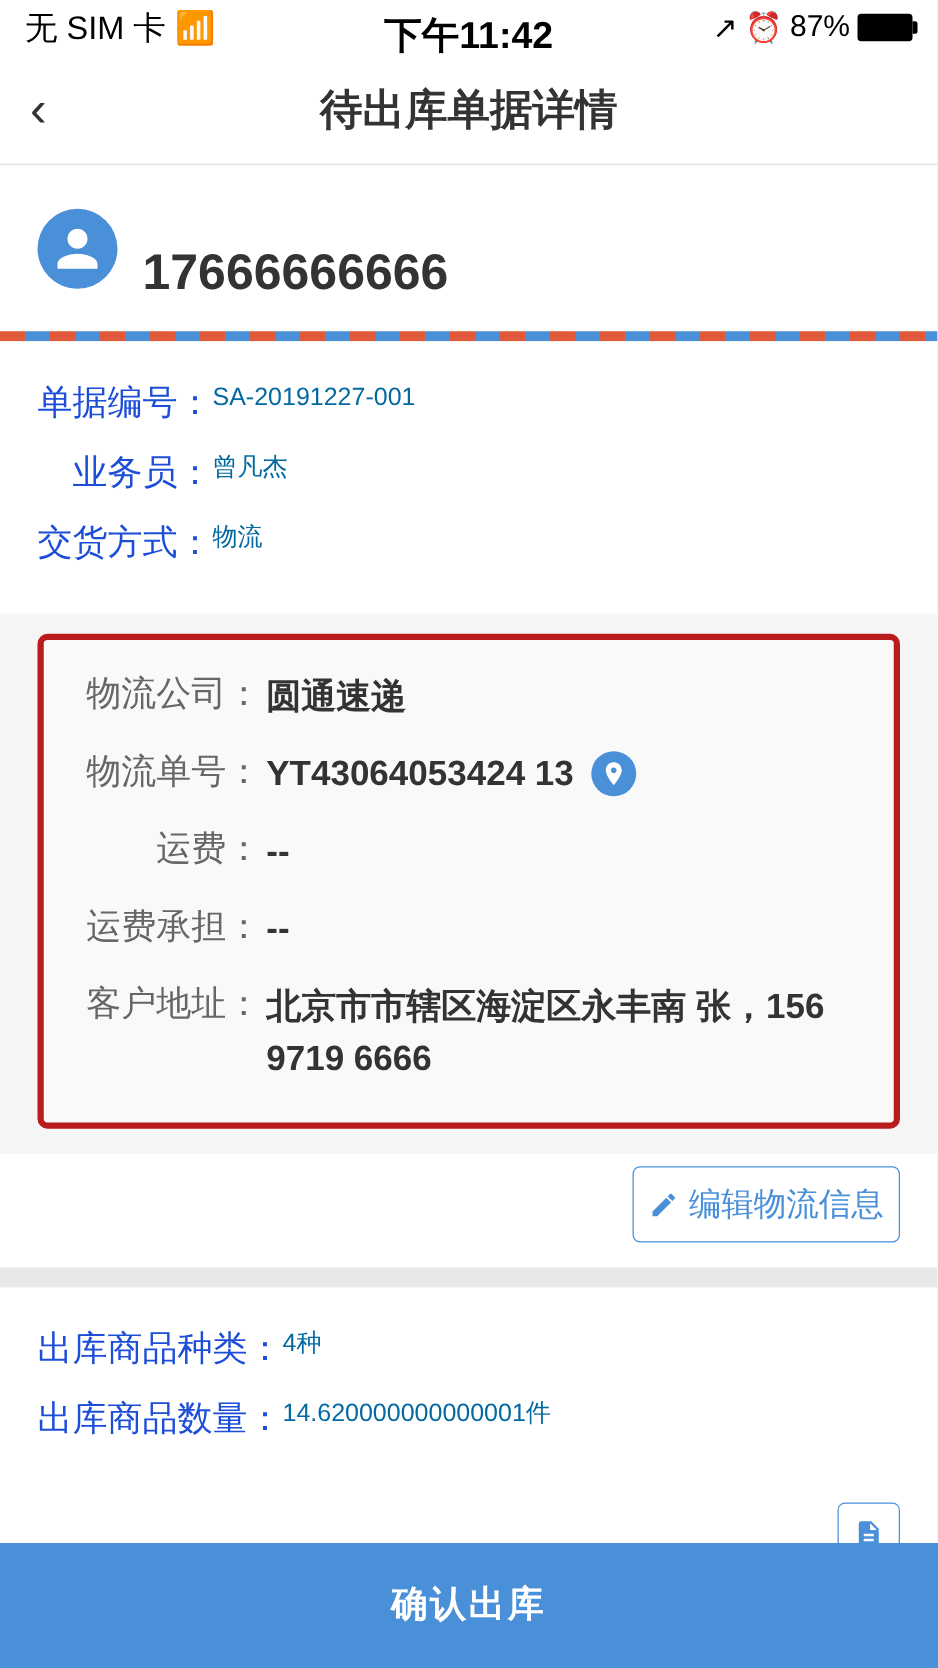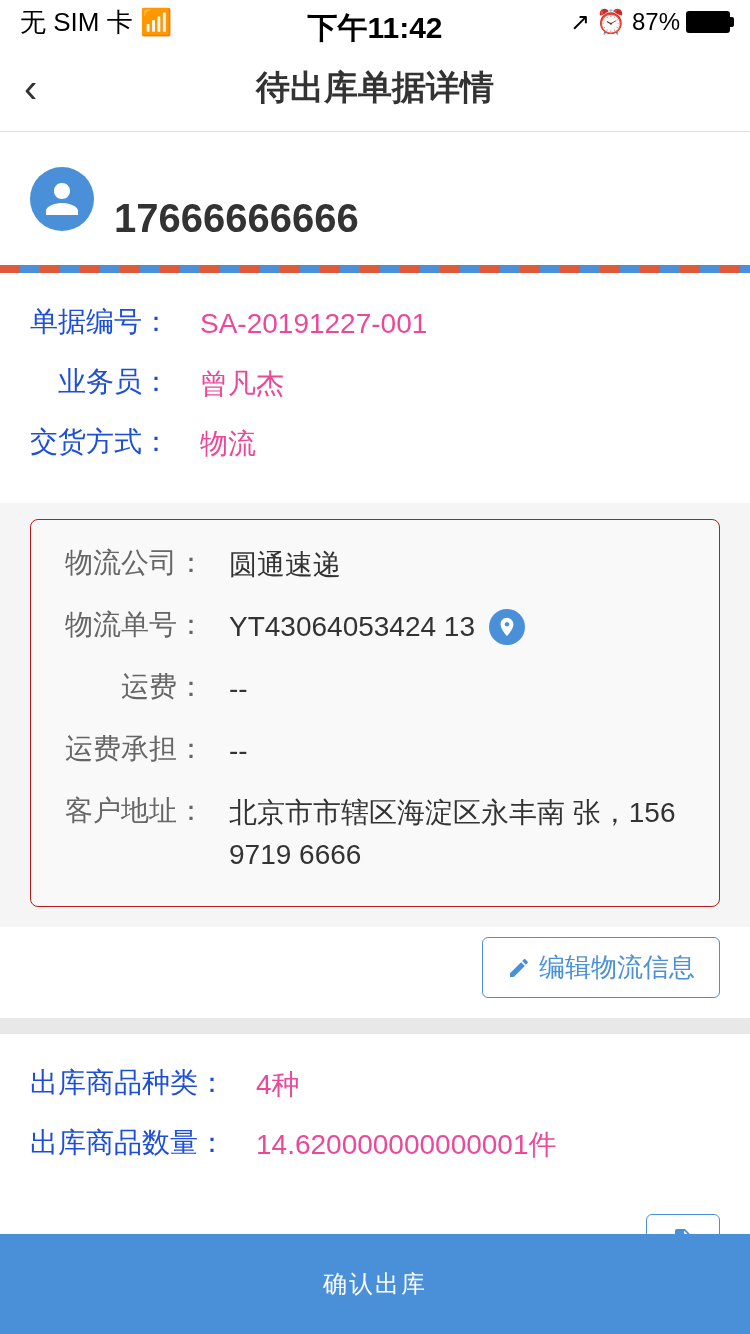--- a/index.html
+++ b/index.html
@@ -150,53 +150,54 @@
       margin-bottom: 18px;
     }
     .info-label {
       font-size: 28px;
       color: #1d4ed8;
       min-width: 140px;
       text-align: right;
       flex-shrink: 0;
     }
     .info-value {
-      font-size: 28px;
-      color: #ec4899;
-      margin-left: 30px;
+      font-size: 20px;
+      color: #0369a1;
+      margin-left: 0;
       flex: 1;
       line-height: 1.5;
     }
 
     
     .logistics-card {
       background: #f9f9f9;
-      border: 1px solid #b91c1c;
+      border: 5px solid #b91c1c;
       border-radius: 8px;
       margin: 0 30px 20px 30px;
       padding: 24px 24px 10px 24px;
     }
     .logistics-row {
       display: flex;
       align-items: flex-start;
       margin-bottom: 20px;
     }
     .logistics-label {
       font-size: 28px;
       color: #666;
       min-width: 150px;
       text-align: right;
       flex-shrink: 0;
     }
     .logistics-value {
       font-size: 28px;
       color: #333;
-      margin-left: 24px;
+      margin-left: 4px;
       flex: 1;
       line-height: 1.5;
+      font-weight: bold;
     }
     .tracking-row {
       display: flex;
       align-items: center;
     }
     .location-icon {
       margin-left: 14px;
       width: 36px;
       height: 36px;
       background: #4a90d9;
@@ -212,21 +213,21 @@
     .edit-logistics-btn {
       display: flex;
       align-items: center;
       justify-content: flex-end;
       padding: 10px 30px 20px 30px;
       background: #fff;
     }
     .btn-outline {
       border: 1px solid #4a90d9;
       border-radius: 6px;
-      padding: 12px 24px;
+      padding: 12px 12px;
       color: #4a90d9;
       font-size: 26px;
       display: flex;
       align-items: center;
       gap: 8px;
       background: #fff;
       cursor: pointer;
       text-align: right;
     }
     .btn-outline svg { width: 24px; height: 24px; fill: #4a90d9; }
@@ -266,23 +267,23 @@
       left: 0;
       width: 750px;
       height: 100px;
       background: #4a90d9;
       display: flex;
       align-items: center;
       justify-content: center;
       cursor: pointer;
     }
     .confirm-btn-text {
-      font-size: 24px;
+      font-size: 29px;
       color: #fff;
-      font-weight: 400;
+      font-weight: 700;
       letter-spacing: 2px;
     }
   </style>
 </head>
 <body>
 
 <div class="status-bar">
   <div class="status-left">
     <span>无 SIM 卡</span>
     <span class="wifi-icon">📶</span>

